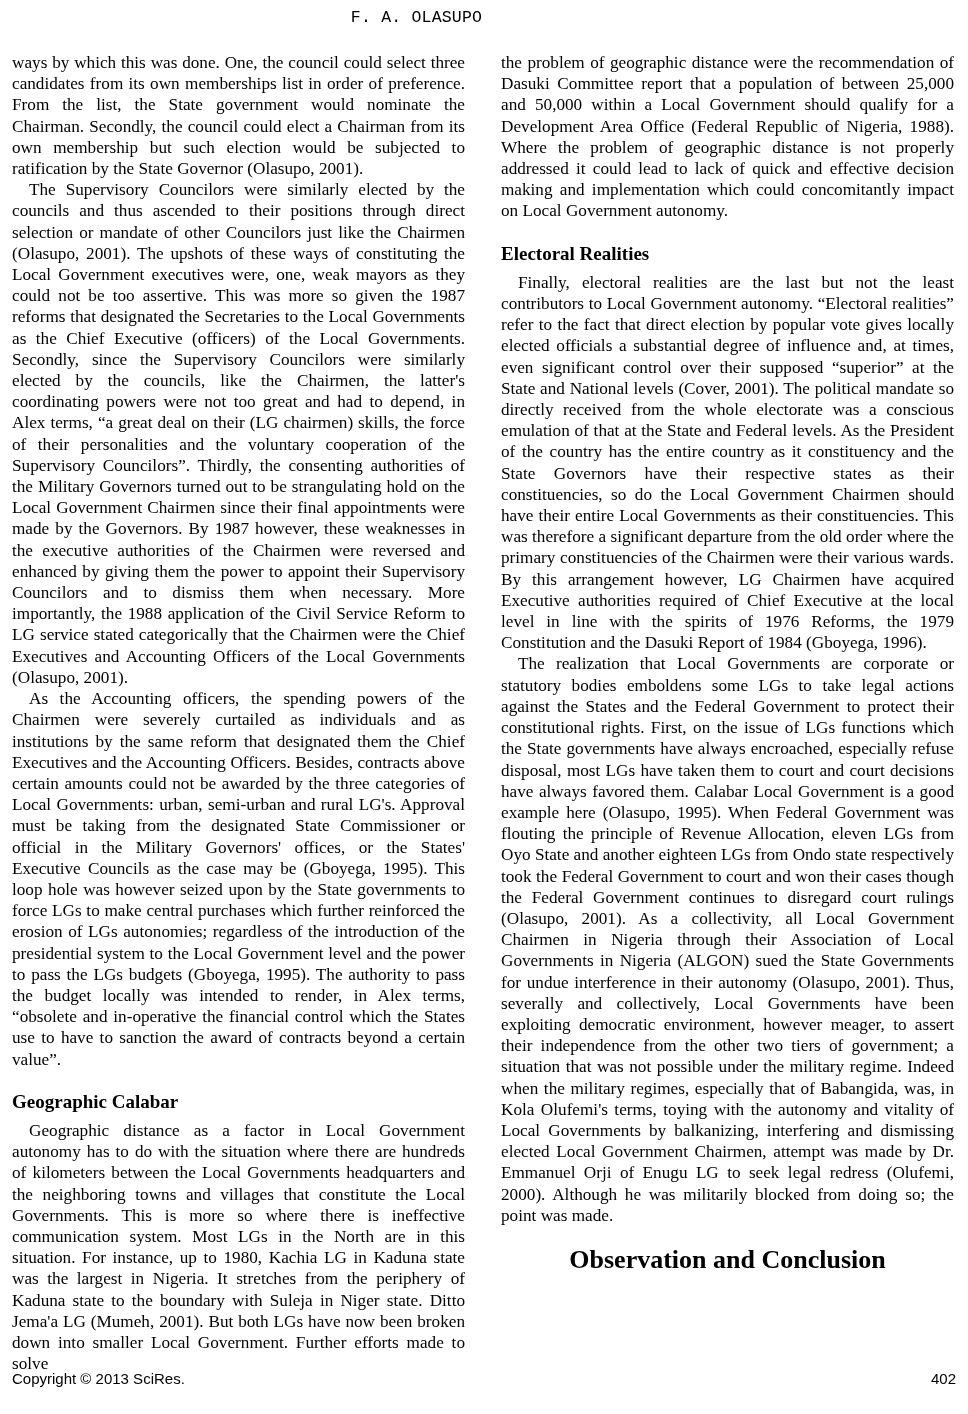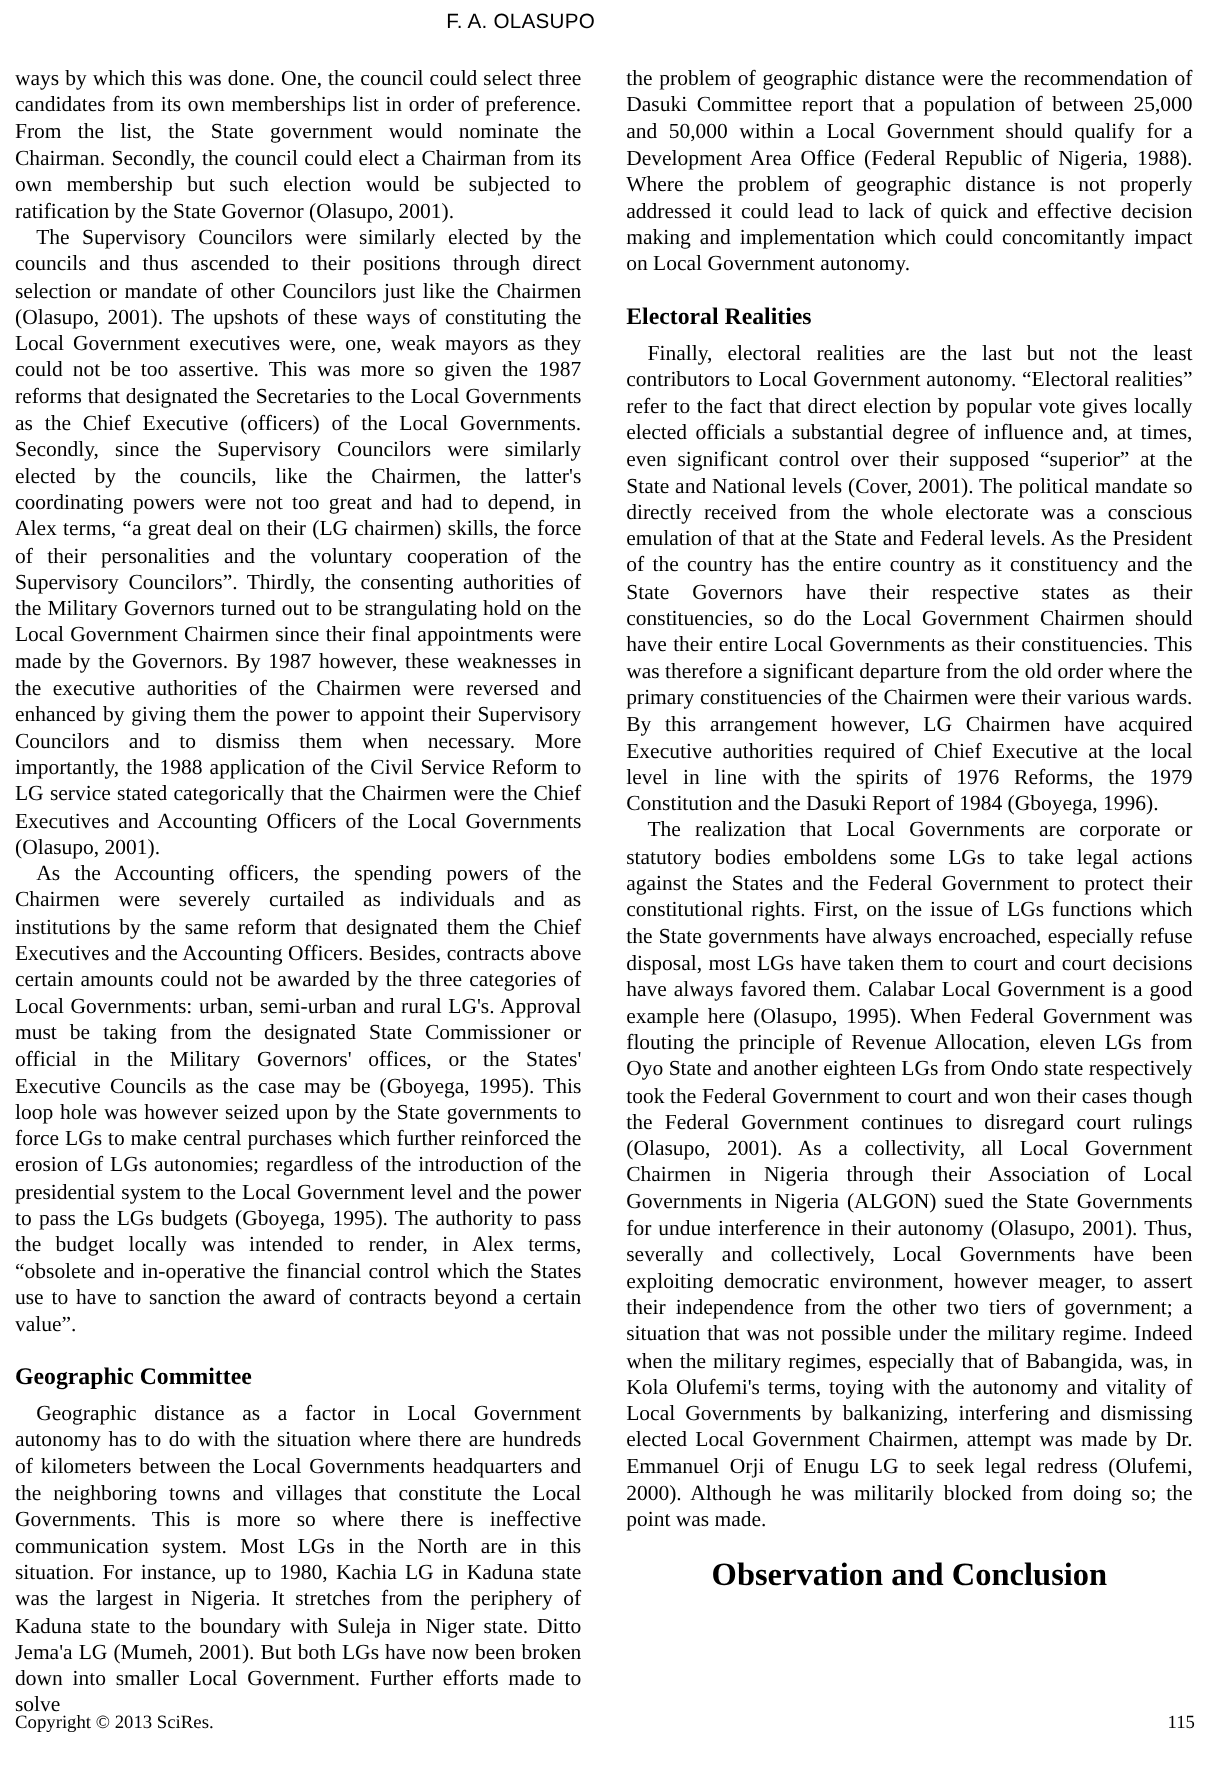--- a/index.html
+++ b/index.html
@@ -23,21 +23,21 @@
   
   .running-head {
     position: absolute;
     top: 8px;
     left: 0;
     width: 833px;
     text-align: center;
     font-size: 16.5px;
     font-variant: small-caps;
     letter-spacing: 0.2px;
-    font-family: Liberation Sans, sans-serif;
+    font-family: Liberation Mono, monospace;
   }
   
   .columns {
     position: absolute;
     top: 52px;
     left: 12px;
     width: 944px;
     height: 1270px;
     display: flex;
     gap: 36px;
@@ -78,51 +78,51 @@
   
   .footer {
     position: absolute;
     left: 12px;
     right: 12px;
     bottom: 27px;
     display: flex;
     justify-content: space-between;
     align-items: baseline;
     font-size: 15px;
-    font-family: Liberation Serif, serif;
+    font-family: Liberation Sans, sans-serif;
   }
   .footer-right {
     text-align: right;
   }
 </style>
 </head>
 <body>
 
 <div class="page">
 
   <div class="running-head">F. A. OLASUPO</div>
 
   <div class="columns">
 
     <div class="col">
       <p class="para noindent">ways by which this was done. One, the council could select three candidates from its own memberships list in order of preference. From the list, the State government would nominate the Chairman. Secondly, the council could elect a Chairman from its own membership but such election would be subjected to ratification by the State Governor (Olasupo, 2001).</p>
       <p class="para">The Supervisory Councilors were similarly elected by the councils and thus ascended to their positions through direct selection or mandate of other Councilors just like the Chairmen (Olasupo, 2001). The upshots of these ways of constituting the Local Government executives were, one, weak mayors as they could not be too assertive. This was more so given the 1987 reforms that designated the Secretaries to the Local Governments as the Chief Executive (officers) of the Local Governments. Secondly, since the Supervisory Councilors were similarly elected by the councils, like the Chairmen, the latter's coordinating powers were not too great and had to depend, in Alex terms, “a great deal on their (LG chairmen) skills, the force of their personalities and the voluntary cooperation of the Supervisory Councilors”. Thirdly, the consenting authorities of the Military Governors turned out to be strangulating hold on the Local Government Chairmen since their final appointments were made by the Governors. By 1987 however, these weaknesses in the executive authorities of the Chairmen were reversed and enhanced by giving them the power to appoint their Supervisory Councilors and to dismiss them when necessary. More importantly, the 1988 application of the Civil Service Reform to LG service stated categorically that the Chairmen were the Chief Executives and Accounting Officers of the Local Governments (Olasupo, 2001).</p>
       <p class="para">As the Accounting officers, the spending powers of the Chairmen were severely curtailed as individuals and as institutions by the same reform that designated them the Chief Executives and the Accounting Officers. Besides, contracts above certain amounts could not be awarded by the three categories of Local Governments: urban, semi-urban and rural LG's. Approval must be taking from the designated State Commissioner or official in the Military Governors' offices, or the States' Executive Councils as the case may be (Gboyega, 1995). This loop hole was however seized upon by the State governments to force LGs to make central purchases which further reinforced the erosion of LGs autonomies; regardless of the introduction of the presidential system to the Local Government level and the power to pass the LGs budgets (Gboyega, 1995). The authority to pass the budget locally was intended to render, in Alex terms, “obsolete and in-operative the financial control which the States use to have to sanction the award of contracts beyond a certain value”.</p>
-      <h2 class="section-heading">Geographic Committee</h2>
+      <h2 class="section-heading">Geographic Calabar</h2>
       <p class="para">Geographic distance as a factor in Local Government autonomy has to do with the situation where there are hundreds of kilometers between the Local Governments headquarters and the neighboring towns and villages that constitute the Local Governments. This is more so where there is ineffective communication system. Most LGs in the North are in this situation. For instance, up to 1980, Kachia LG in Kaduna state was the largest in Nigeria. It stretches from the periphery of Kaduna state to the boundary with Suleja in Niger state. Ditto Jema'a LG (Mumeh, 2001). But both LGs have now been broken down into smaller Local Government. Further efforts made to solve</p>
     </div>
 
     <div class="col">
       <p class="para noindent">the problem of geographic distance were the recommendation of Dasuki Committee report that a population of between 25,000 and 50,000 within a Local Government should qualify for a Development Area Office (Federal Republic of Nigeria, 1988). Where the problem of geographic distance is not properly addressed it could lead to lack of quick and effective decision making and implementation which could concomitantly impact on Local Government autonomy.</p>
       <h2 class="section-heading">Electoral Realities</h2>
       <p class="para">Finally, electoral realities are the last but not the least contributors to Local Government autonomy. “Electoral realities” refer to the fact that direct election by popular vote gives locally elected officials a substantial degree of influence and, at times, even significant control over their supposed “superior” at the State and National levels (Cover, 2001). The political mandate so directly received from the whole electorate was a conscious emulation of that at the State and Federal levels. As the President of the country has the entire country as it constituency and the State Governors have their respective states as their constituencies, so do the Local Government Chairmen should have their entire Local Governments as their constituencies. This was therefore a significant departure from the old order where the primary constituencies of the Chairmen were their various wards. By this arrangement however, LG Chairmen have acquired Executive authorities required of Chief Executive at the local level in line with the spirits of 1976 Reforms, the 1979 Constitution and the Dasuki Report of 1984 (Gboyega, 1996).</p>
       <p class="para">The realization that Local Governments are corporate or statutory bodies emboldens some LGs to take legal actions against the States and the Federal Government to protect their constitutional rights. First, on the issue of LGs functions which the State governments have always encroached, especially refuse disposal, most LGs have taken them to court and court decisions have always favored them. Calabar Local Government is a good example here (Olasupo, 1995). When Federal Government was flouting the principle of Revenue Allocation, eleven LGs from Oyo State and another eighteen LGs from Ondo state respectively took the Federal Government to court and won their cases though the Federal Government continues to disregard court rulings (Olasupo, 2001). As a collectivity, all Local Government Chairmen in Nigeria through their Association of Local Governments in Nigeria (ALGON) sued the State Governments for undue interference in their autonomy (Olasupo, 2001). Thus, severally and collectively, Local Governments have been exploiting democratic environment, however meager, to assert their independence from the other two tiers of government; a situation that was not possible under the military regime. Indeed when the military regimes, especially that of Babangida, was, in Kola Olufemi's terms, toying with the autonomy and vitality of Local Governments by balkanizing, interfering and dismissing elected Local Government Chairmen, attempt was made by Dr. Emmanuel Orji of Enugu LG to seek legal redress (Olufemi, 2000). Although he was militarily blocked from doing so; the point was made.</p>
       <h2 class="section-heading centered">Observation and Conclusion</h2>
     </div>
 
   </div>
 
   <div class="footer">
     <span class="footer-left">Copyright © 2013 SciRes.</span>
-    <span class="footer-right">115</span>
+    <span class="footer-right">402</span>
   </div>
 
 </div>
 
 </body></html>

